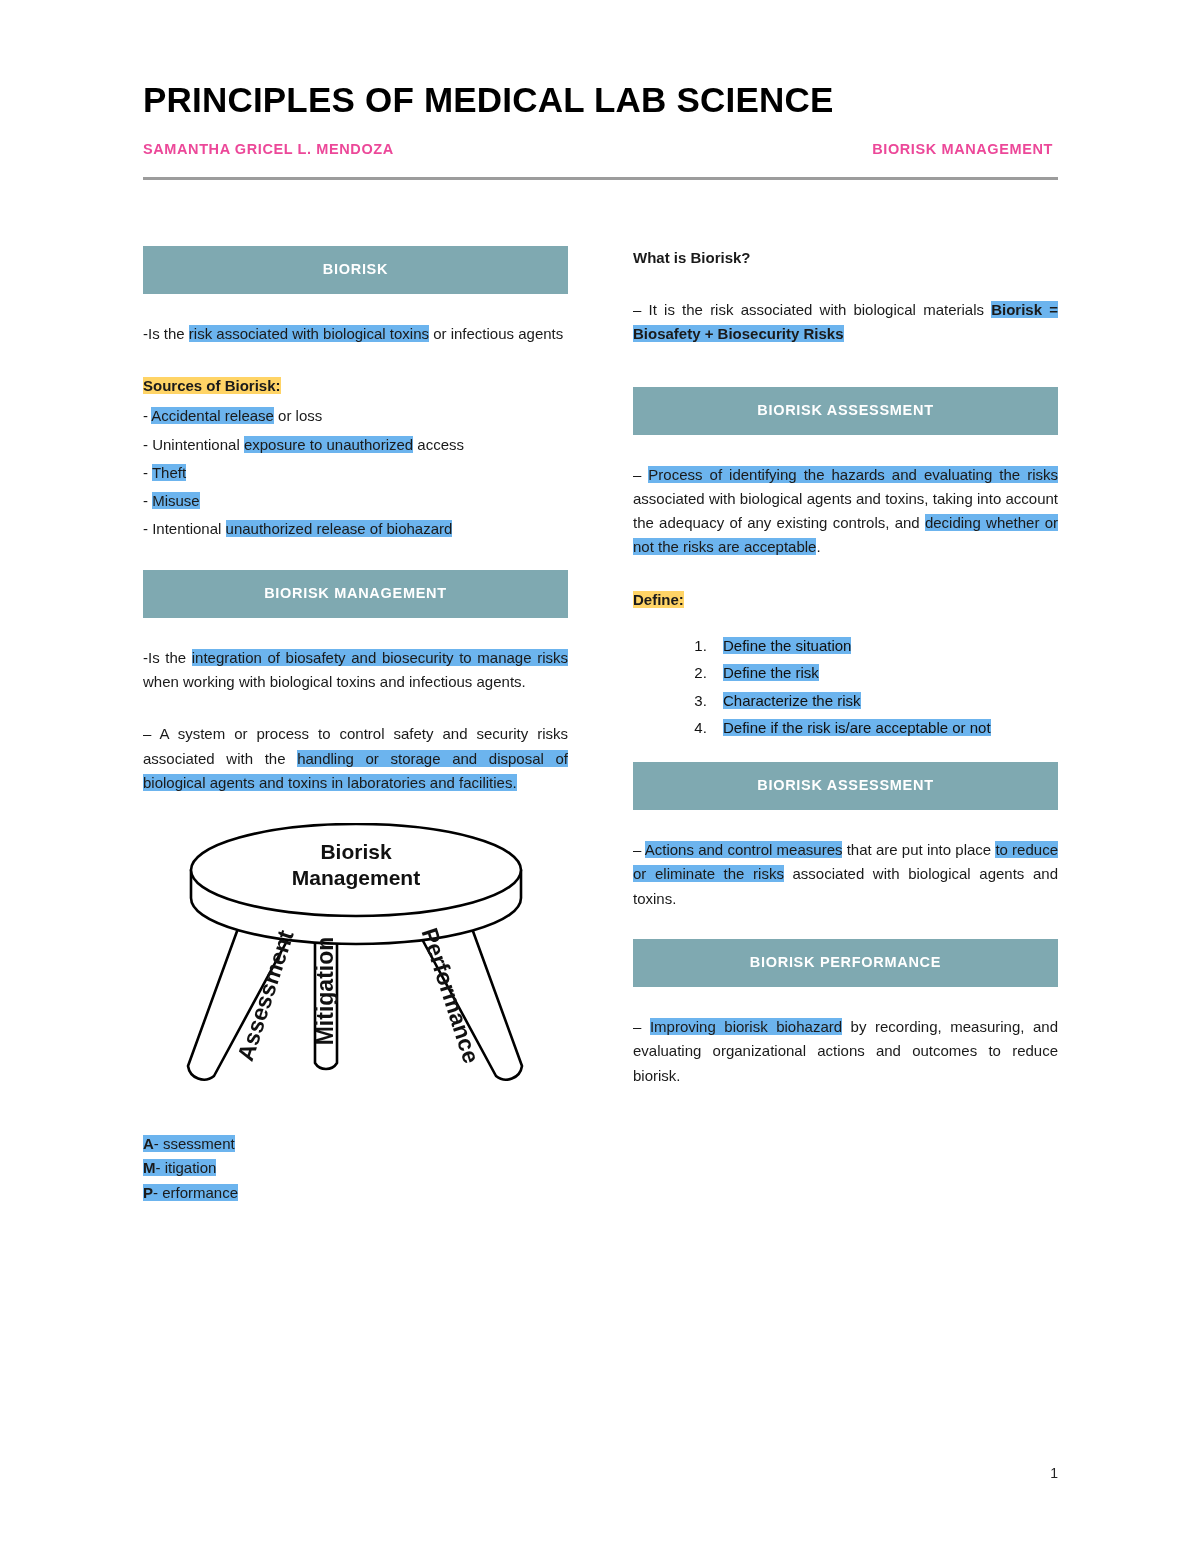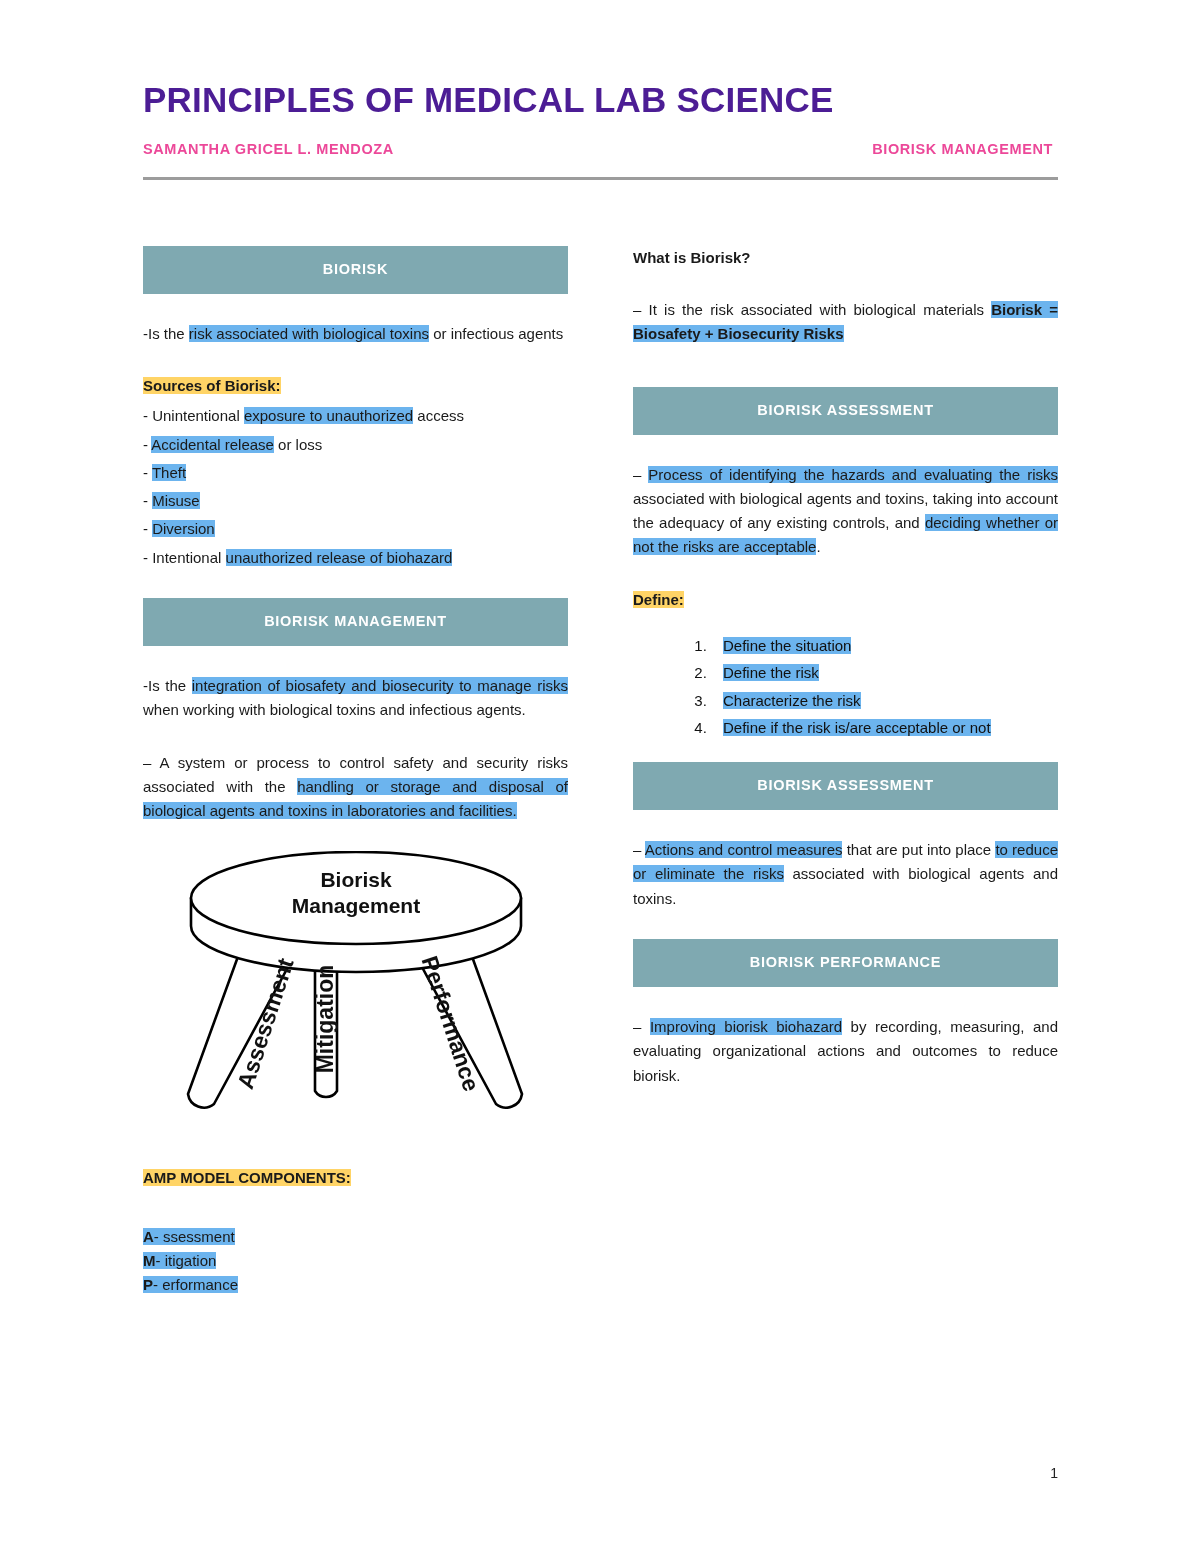--- a/index.html
+++ b/index.html
@@ -20,21 +20,21 @@
     top: 0;
     width: 915px;
     height: 1553px;
   }
 
   
   .doc-title {
     font-size: 35px;
     font-weight: bold;
     letter-spacing: 0.2px;
-    color: #4c1d95;
+    color: #000000;
     margin: 0;
     padding-top: 82px;
     line-height: 1.05;
     white-space: nowrap;
   }
   .byline-row {
     display: flex;
     justify-content: space-between;
     align-items: baseline;
     margin-top: 22px;
@@ -144,25 +144,24 @@
 
     <div class="col">
 
       <div class="bar">BIORISK</div>
 
       <p class="just gap-28"><span>-Is  the  </span><span class="hl-blue">risk  associated  with  biological  toxins</span><span>  or infectious agents</span></p>
 
       <p class="gap-28"><span class="hl-yellow bold">Sources of Biorisk:</span></p>
 
       <div class="bullets">
+        <div class="line"><span>- </span><span class="hl-blue">Accidental release</span><span> or loss</span></div>
         <div class="line"><span>- Unintentional </span><span class="hl-blue">exposure to unauthorized</span><span> access</span></div>
-        <div class="line"><span>- </span><span class="hl-blue">Accidental release</span><span> or loss</span></div>
         <div class="line"><span>- </span><span class="hl-blue">Theft</span><span></span></div>
         <div class="line"><span>- </span><span class="hl-blue">Misuse</span><span></span></div>
-        <div class="line"><span>- </span><span class="hl-blue">Diversion</span><span></span></div>
         <div class="line"><span>- Intentional </span><span class="hl-blue">unauthorized release of biohazard</span><span></span></div>
       </div>
 
       <div class="bar gap-28">BIORISK MANAGEMENT</div>
 
       <p class="just gap-28"><span>-Is  the  </span><span class="hl-blue">integration  of  biosafety  and  biosecurity  to manage risks</span><span> when working with biological toxins and infectious agents.</span></p>
 
       <p class="just gap-28"><span> – A system or process to control safety and security risks  associated  with  the  </span><span class="hl-blue">handling  or  storage  and disposal   of   biological   agents   and   toxins   in laboratories and facilities.</span><span></span></p>
 
       <div class="stool-wrap">
@@ -182,21 +181,20 @@
           <g fill="#111111" font-family="Liberation Sans, sans-serif" font-weight="bold" text-anchor="middle">
             <text x="205" y="36" font-size="21">Biorisk</text>
             <text x="205" y="62" font-size="21">Management</text>
             <text x="0" y="0" font-size="23" transform="translate(122,175) rotate(-72)">Assessment</text>
             <text x="0" y="0" font-size="23" transform="translate(182,168) rotate(-90)">Mitigation</text>
             <text x="0" y="0" font-size="23" transform="translate(292,175) rotate(72)">Performance</text>
           </g>
         </svg>
       </div>
 
-      <p class="gap-40"><span class="hl-yellow bold">AMP MODEL COMPONENTS:</span></p>
 
       <div class="gap-34">
         <div class="line"><span class="hl-blue"><b>A</b><span>- ssessment</span></span></div>
         <div class="line"><span class="hl-blue"><b>M</b><span>- itigation</span></span></div>
         <div class="line"><span class="hl-blue"><b>P</b><span>- erformance</span></span></div>
       </div>
 
     </div>
 
     <div class="col">

